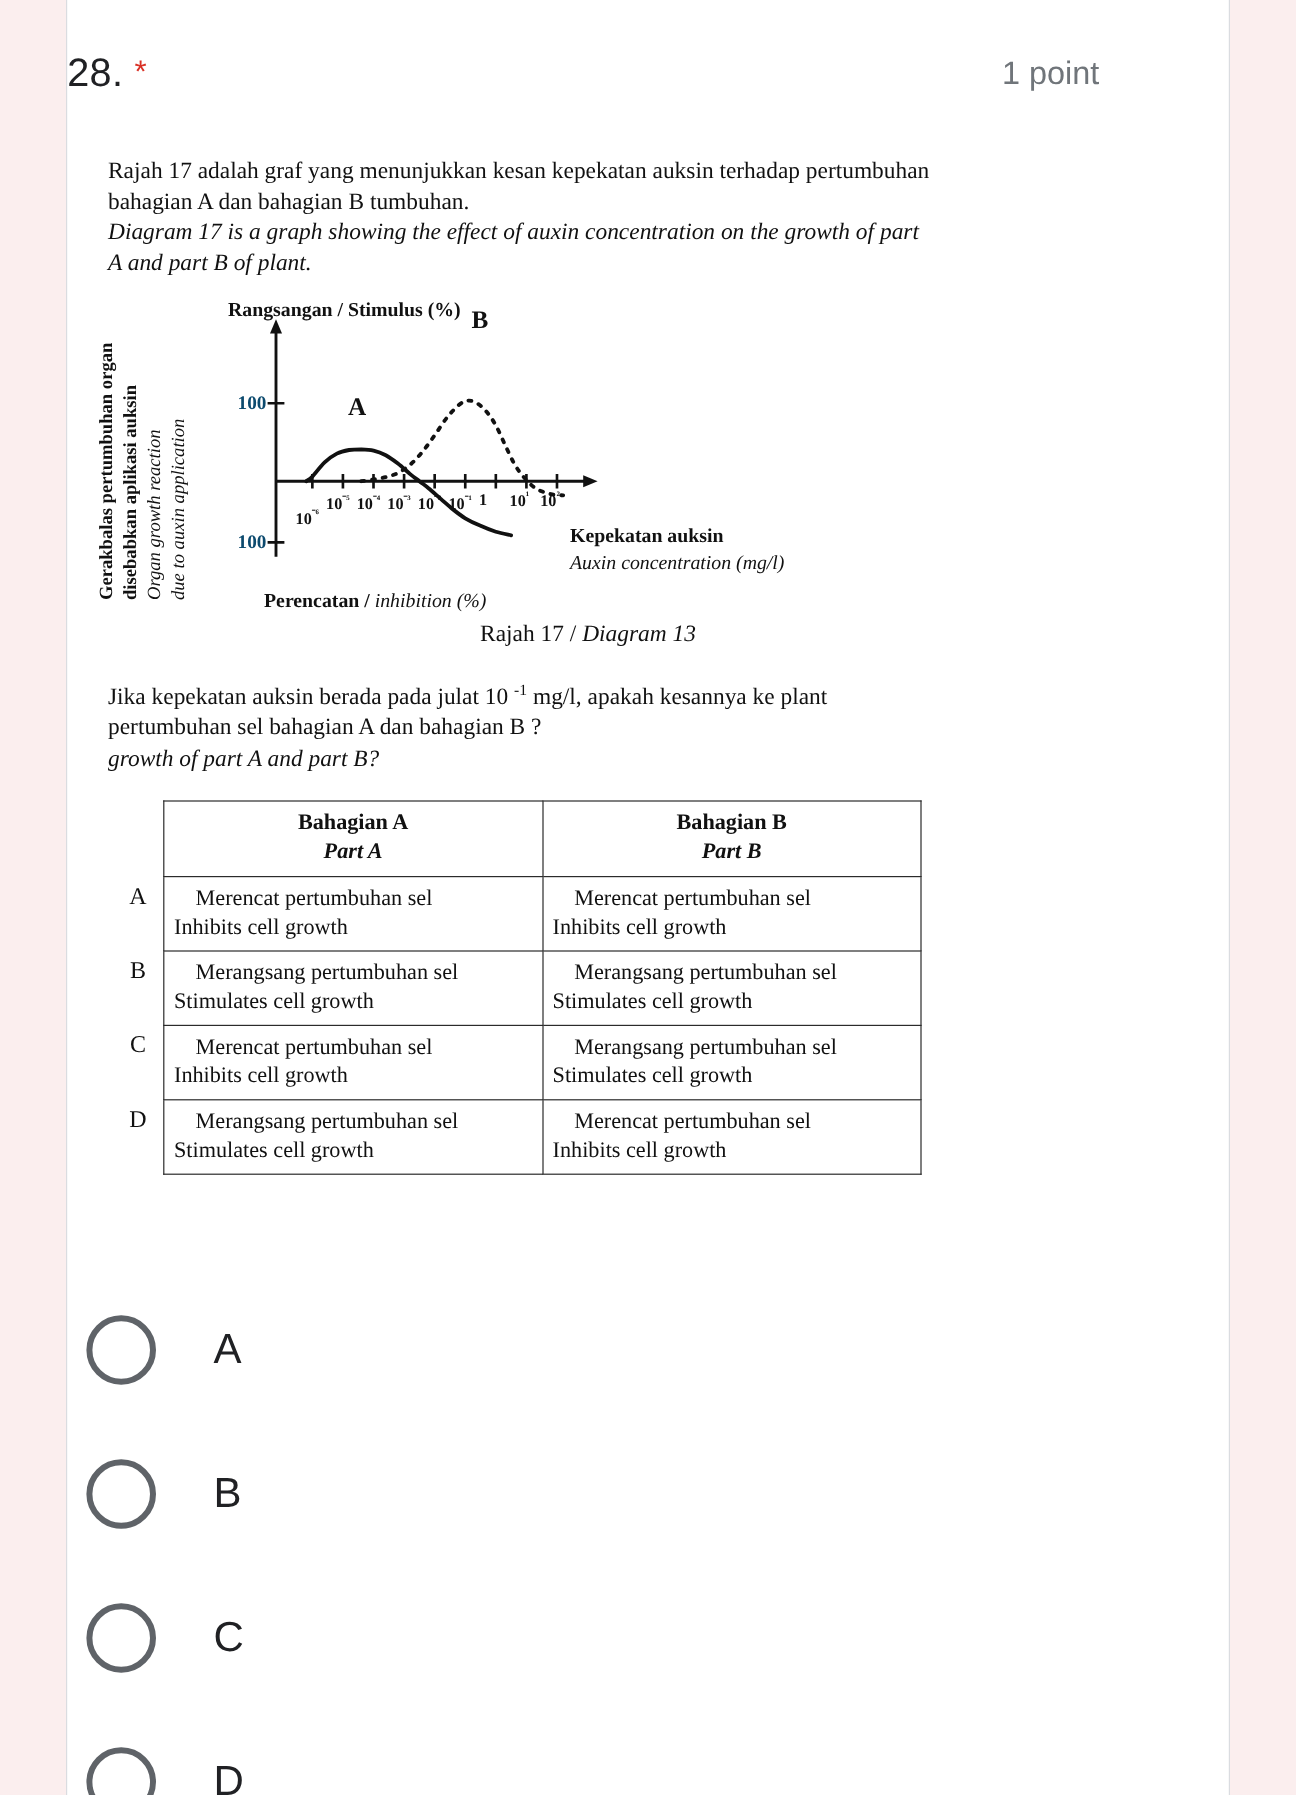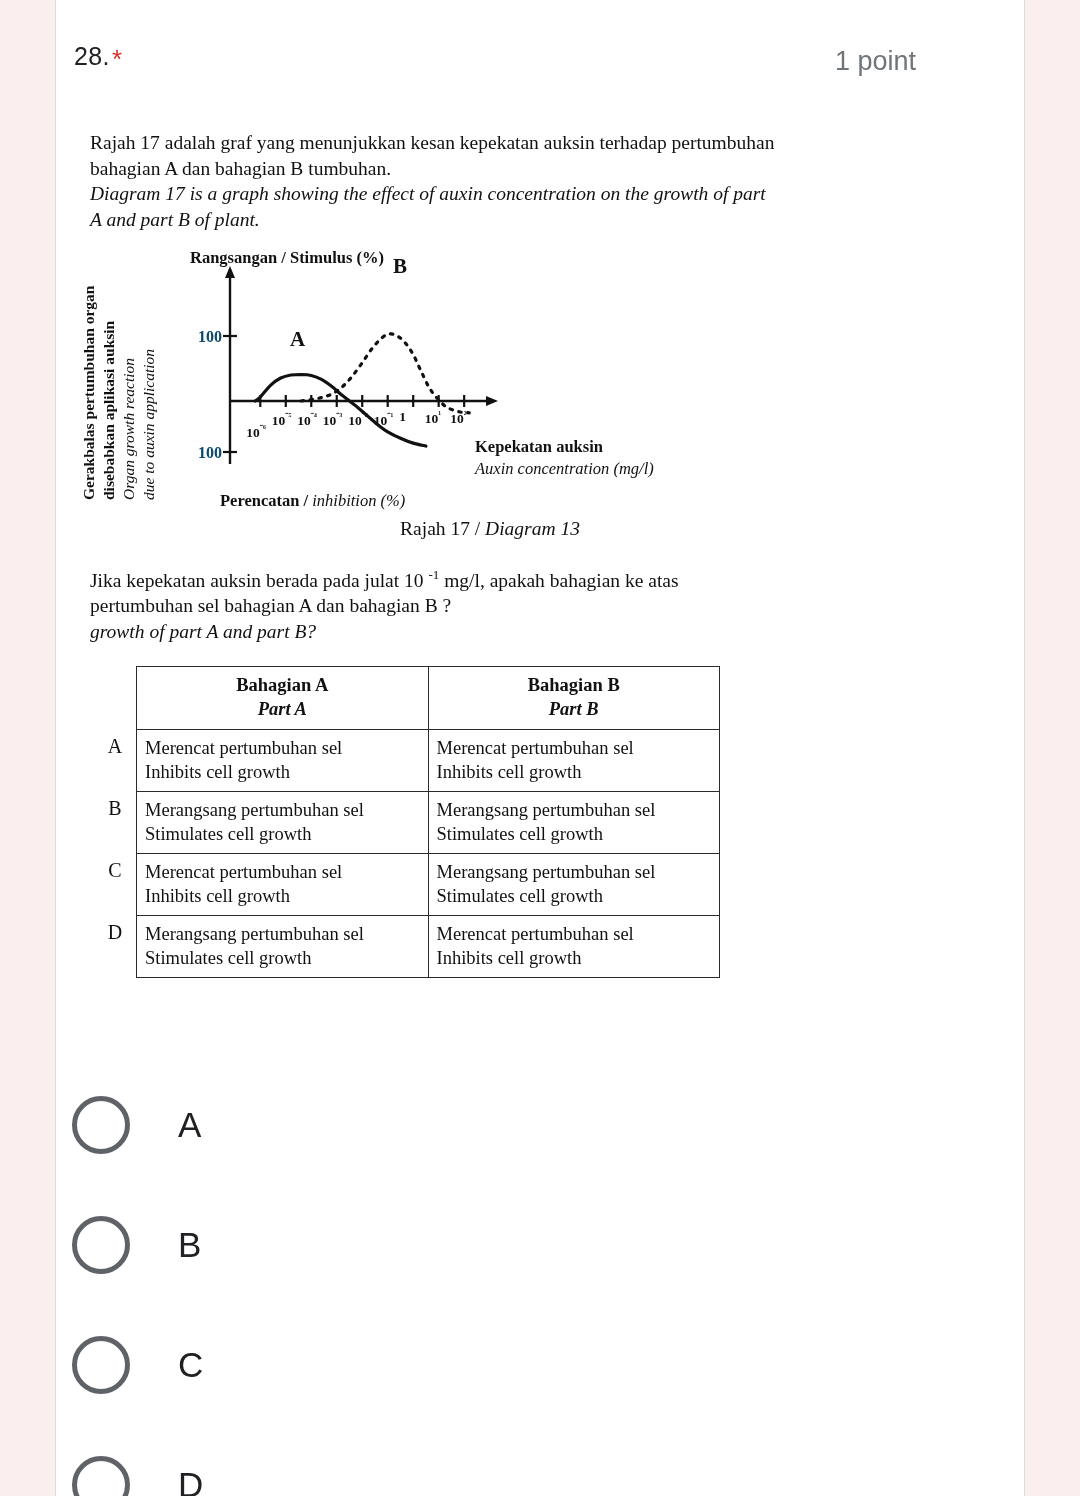--- a/index.html
+++ b/index.html
@@ -24,24 +24,23 @@
     border-radius: 8px;
   }
   
   .q-header {
     position: absolute;
     left: 56px; top: 42px;
     width: 860px; height: 40px;
   }
   .q-number {
     position: absolute; left: 0; top: 0;
-    font-size: 25px; color: #202124;
+    font-size: 33px; color: #202124;
     font-family: "Liberation Sans", sans-serif;
     letter-spacing: .3px;
-    padding-left: 18px;
   }
   .q-required {
     position: absolute; left: 56px; top: 2px;
     font-size: 26px; color: #d93025;
   }
   .q-points {
     position: absolute; right: 0; top: 4px;
     font-size: 27px; color: #70757a;
   }
   
@@ -137,38 +136,38 @@
   .q-text { margin-top: 22px; }
 
   
   .tbl-wrap {
     position: relative;
     margin-top: 22px;
     width: 800px;
   }
   table.opts {
     position: absolute; left: 46px; top: 0;
-    width: 584px;
+    width: 632px;
     border-collapse: collapse;
     font-family: "Liberation Serif", serif;
   }
   table.opts td, table.opts th {
     border: 1.4px solid #2b2b2b;
     padding: 6px 8px 7px 8px;
     vertical-align: top;
     font-size: 18.5px;
     line-height: 24px;
   }
   table.opts th {
     text-align: center;
     font-weight: bold;
     padding-bottom: 8px;
   }
   table.opts th .sub { font-style: italic; display: block; font-weight: bold; }
-  table.opts td .bm { display: block; }
+  table.opts td .bm { display: block; margin-left: 18px; }
   table.opts td .en { display: block; }
   .row-letter {
     position: absolute;
     left: 12px;
     font-family: "Liberation Serif", serif;
     font-size: 20px;
     width: 26px; text-align: center;
   }
 
   
@@ -278,21 +277,21 @@
         <span class="l1">Kepekatan auksin</span>
         <span class="l2">Auxin concentration (mg/l)</span>
       </div>
 
       <div class="fig-bottom-lab"><span>Perencatan / </span><span class="it">inhibition (%)</span></div>
     </div>
 
     <div class="fig-caption"><span>Rajah 17 / </span><span class="it">Diagram 13</span></div>
 
     <div class="para q-text">
-      <div><span>Jika kepekatan auksin berada pada julat 10 </span><sup class="sm">-1</sup><span> mg/l, apakah bahagian ke atas</span></div>
+      <div><span>Jika kepekatan auksin berada pada julat 10 </span><sup class="sm">-1</sup><span> mg/l, apakah kesannya ke plant</span></div>
       <div>pertumbuhan sel bahagian A dan bahagian B ?</div>
       <div class="it">growth of part A and part B?</div>
     </div>
 
     <div class="tbl-wrap" id="tbl-wrap">
       <table class="opts">
         <thead>
           <tr>
             <th>
               <span>Bahagian A</span>

